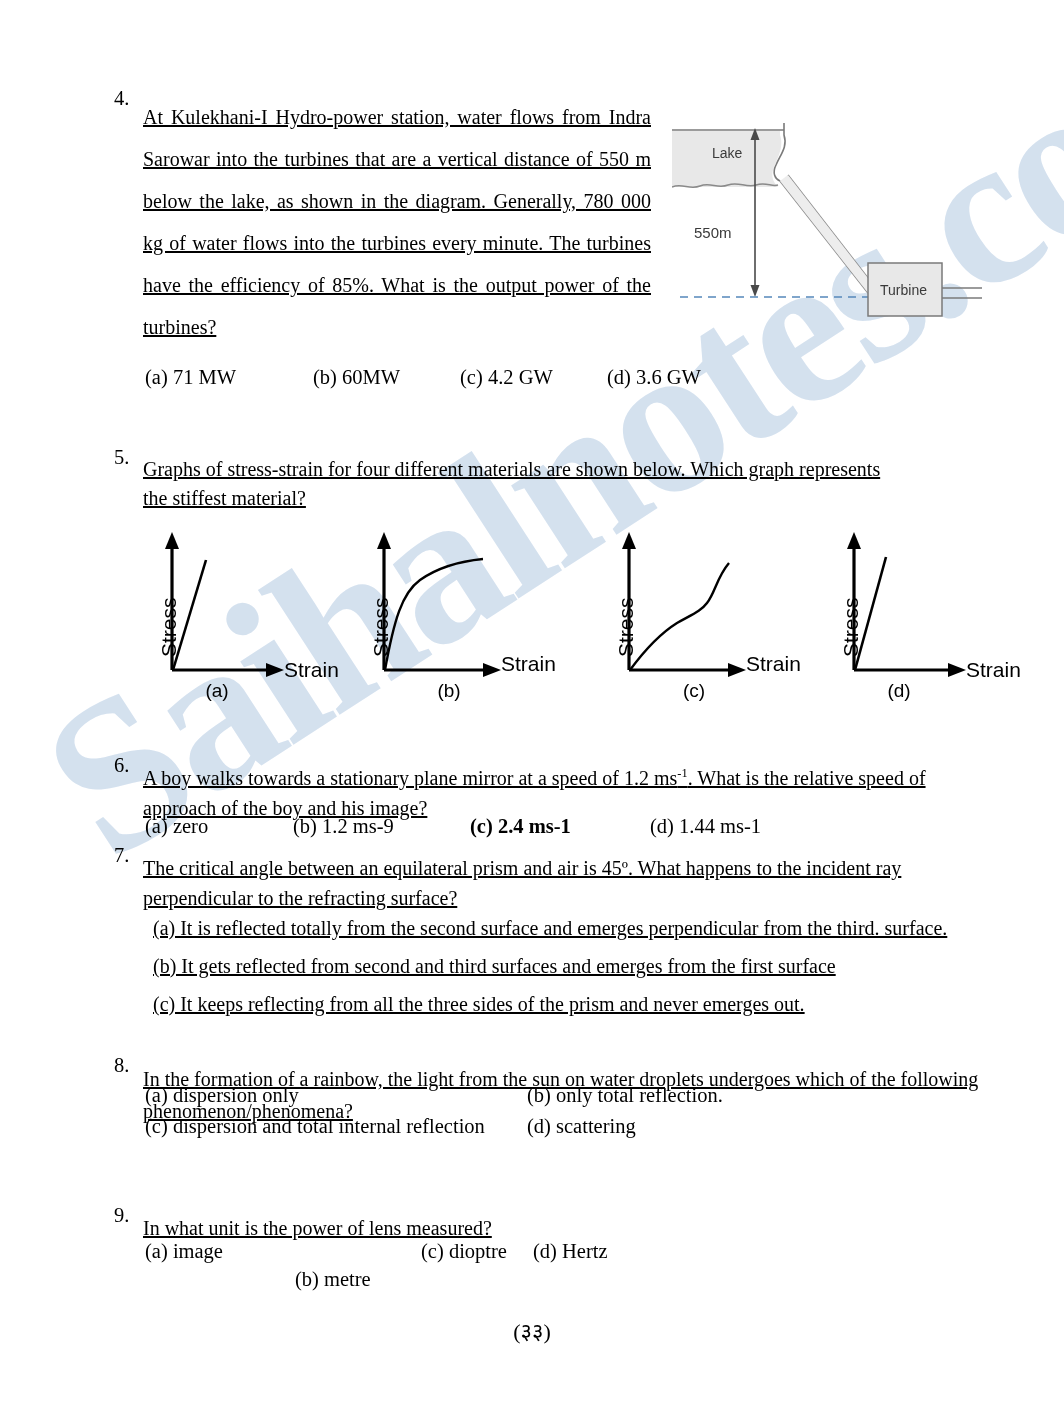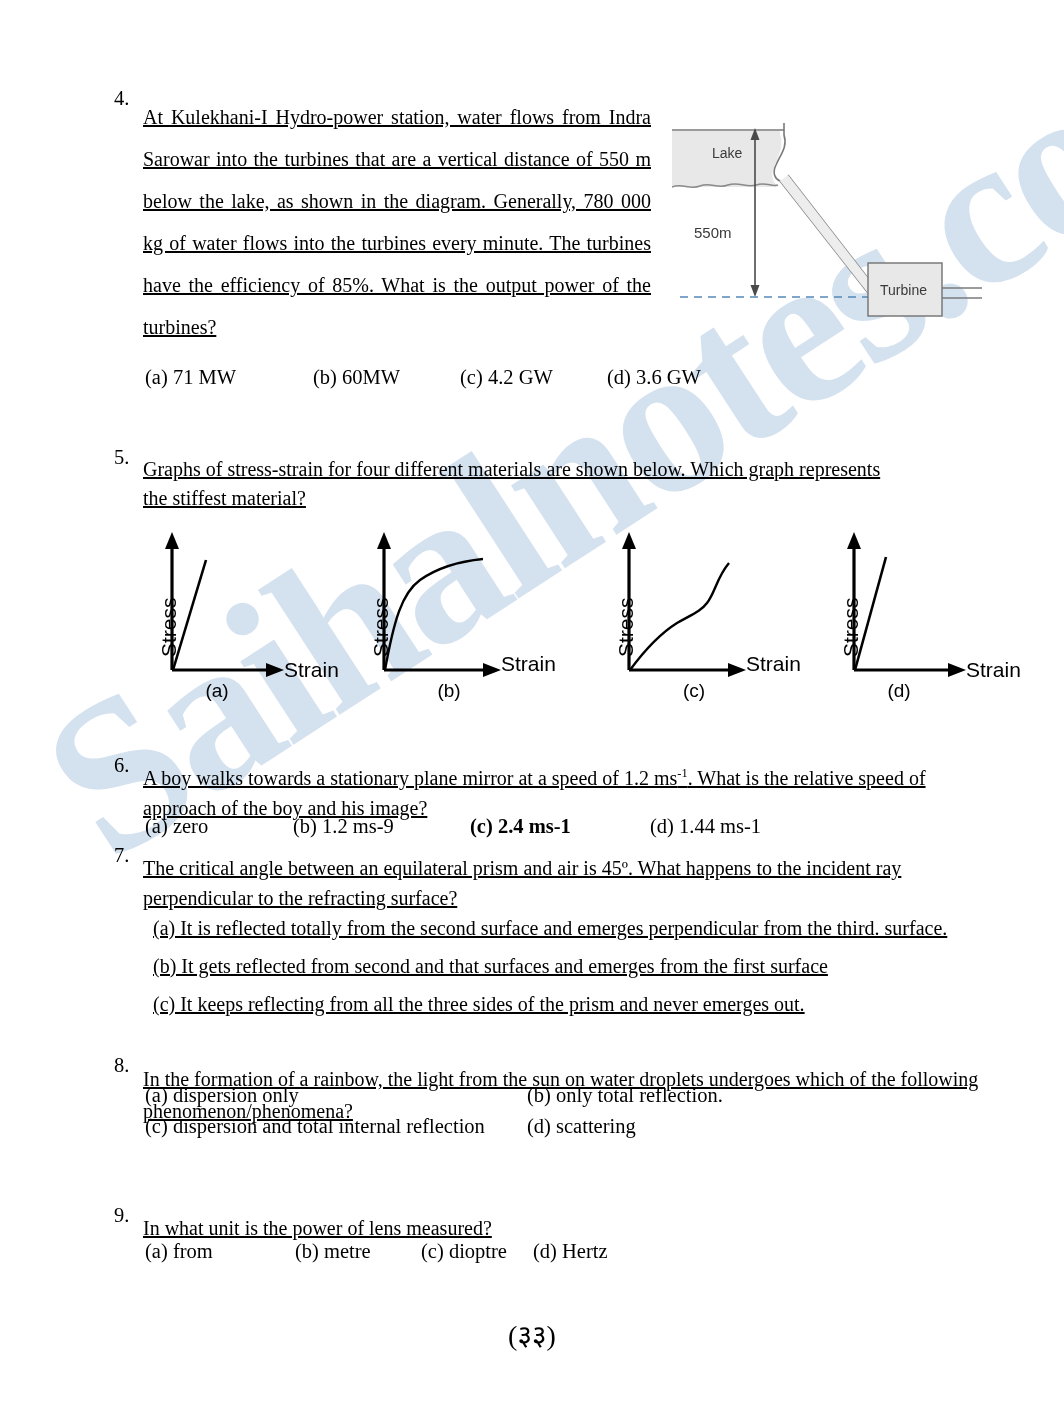--- a/index.html
+++ b/index.html
@@ -99,21 +99,21 @@
     transform: rotate(-90deg);
     transform-origin: left top;
     white-space: nowrap;
   }
 
   .footer {
     position: absolute;
     left: 0;
     width: 1064px;
     text-align: center;
-    font-size: 28px;
+    font-size: 22px;
     z-index: 2;
   }
 </style>
 </head>
 <body>
 
 <div class="page">
 
   <div class="watermark">
     <div class="watermark-text">Saihalnotes.com</div>
@@ -238,42 +238,42 @@
       <span class="opt" style="left:325px;font-weight:bold;">(c) 2.4 ms-1</span>
       <span class="opt" style="left:505px;">(d) 1.44 ms-1</span>
     </div>
 
     <div class="q-block" style="left:114px; top:845px; width:885px;">
       <div class="q-num">7.</div>
       <div class="para" style="margin-left:29px; line-height:30px;">The critical angle between an equilateral prism and air is 45º. What happens to the incident ray perpendicular to the refracting surface?</div>
     </div>
     <div style="position:absolute; left:145px; top:905px; width:860px;">
       <div class="para" style="line-height:30px;">(a)  It is reflected totally from the second surface and emerges perpendicular from the third. surface.</div>
-      <div class="para" style="line-height:30px; margin-top:0px;">(b) It gets reflected from second and that surfaces and emerges from the first surface</div>
+      <div class="para" style="line-height:30px; margin-top:0px;">(b) It gets reflected from second and third surfaces and emerges from the first surface</div>
       <div class="para" style="line-height:30px;">(c)  It keeps reflecting from all the three sides of the prism and never emerges out.</div>
     </div>
 
     <div class="q-block" style="left:114px; top:1055px; width:890px;">
       <div class="q-num">8.</div>
       <div class="para" style="margin-left:29px; line-height:32px;">In the formation of a rainbow, the light from the sun on water droplets undergoes which of the following phenomenon/phenomena?</div>
     </div>
     <div class="opts" style="left:145px; top:1084px; width:800px; height:60px; position:absolute;">
       <span class="opt" style="left:0px; top:0px;">(a) dispersion only</span>
       <span class="opt" style="left:382px; top:0px;">(b) only total reflection.</span>
       <span class="opt" style="left:0px; top:31px;">(c) dispersion and total internal reflection</span>
       <span class="opt" style="left:382px; top:31px;">(d) scattering</span>
     </div>
 
     <div class="q-block" style="left:114px; top:1205px; width:890px;">
       <div class="q-num">9.</div>
       <div class="para" style="margin-left:29px; line-height:30px;">In what unit is the power of lens measured?</div>
     </div>
     <div class="opts" style="left:145px; top:1240px; width:700px; height:28px; position:absolute;">
-      <span class="opt" style="left:0px;">(a) from</span>
-      <span class="opt" style="left:150px;">(b) metre</span>
+      <span class="opt" style="left:0px;">(a) image</span>
+      <span class="opt" style="left:150px;margin-top:28px;">(b) metre</span>
       <span class="opt" style="left:276px;text-align:center;">(c) dioptre</span>
       <span class="opt" style="left:388px;">(d) Hertz</span>
     </div>
 
     <div class="footer" style="top:1315px;">(३३)</div>
 
   </div>
 </div>
 
 </body></html>

